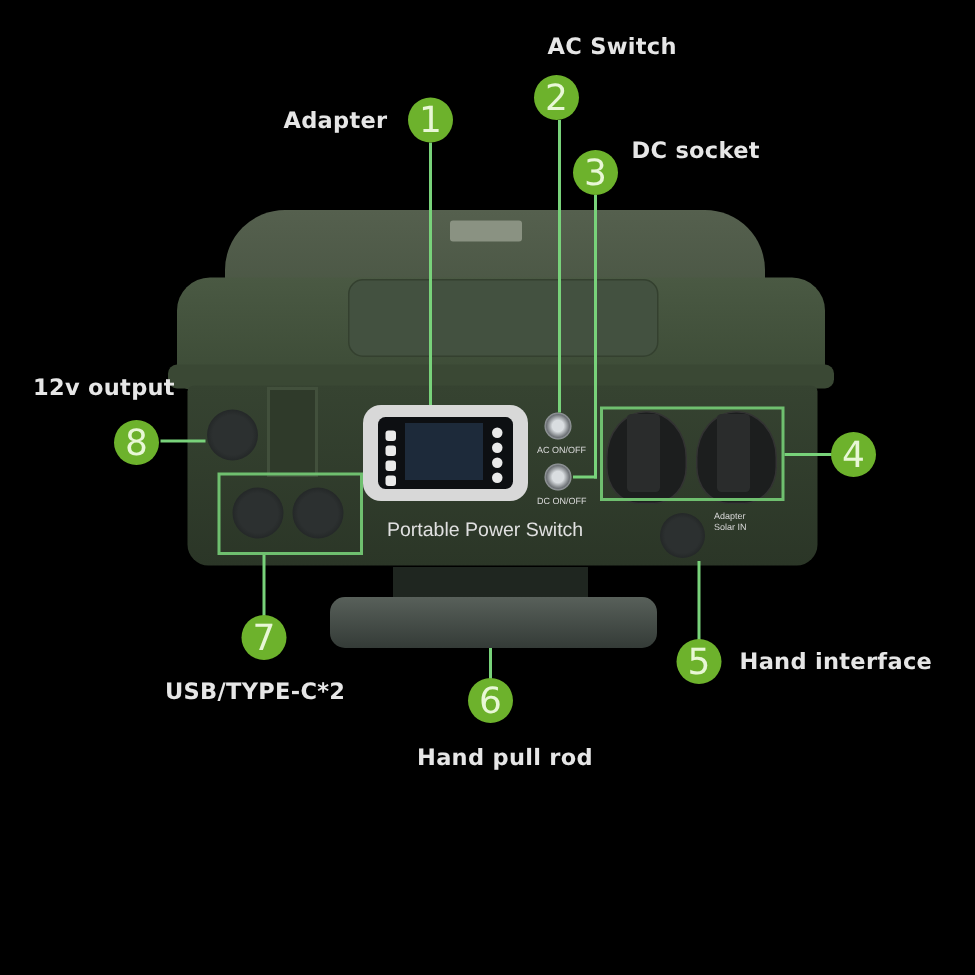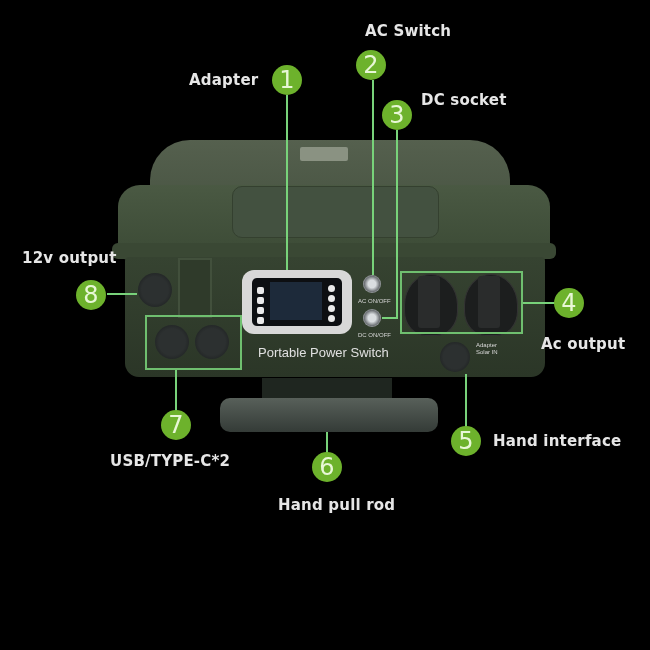--- a/index.html
+++ b/index.html
@@ -99,18 +99,17 @@
 <div class="badge" style="left:554px;top:288px;">4</div>
 <div class="badge" style="left:451px;top:426px;">5</div>
 <div class="badge" style="left:312px;top:452px;">6</div>
 <div class="badge" style="left:161px;top:410px;">7</div>
 <div class="badge" style="left:76px;top:280px;">8</div>
 
 <div class="label" style="left:189px;top:71px;">Adapter</div>
 <div class="label" style="left:365px;top:22px;text-align:center;">AC Switch</div>
 <div class="label" style="left:421px;top:91px;">DC socket</div>
 <div class="label" style="left:541px;top:333px;text-align:center;line-height:22px;">
-  <div>Ac output</div>
 </div>
 <div class="label" style="left:493px;top:432px;">Hand interface</div>
 <div class="label" style="left:278px;top:496px;">Hand pull rod</div>
 <div class="label" style="left:110px;top:452px;">USB/TYPE-C*2</div>
 <div class="label" style="left:22px;top:249px;">12v output</div>
 
 </body></html>

